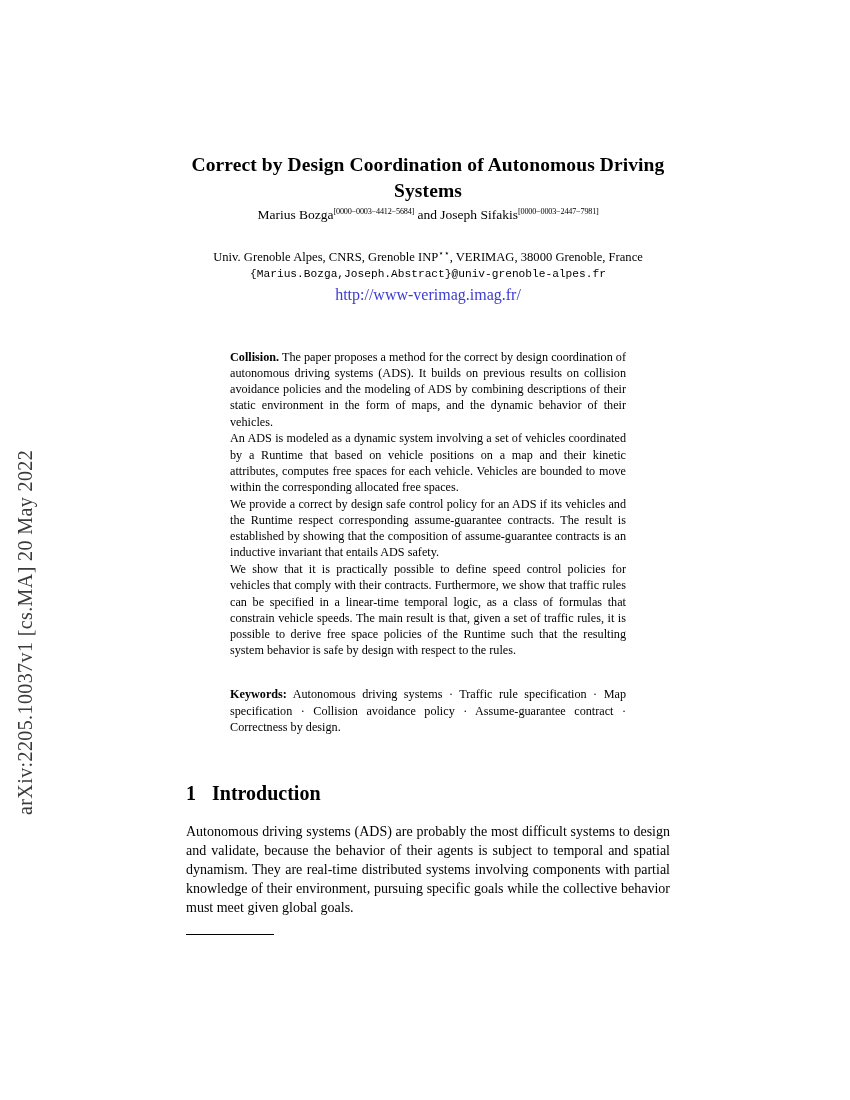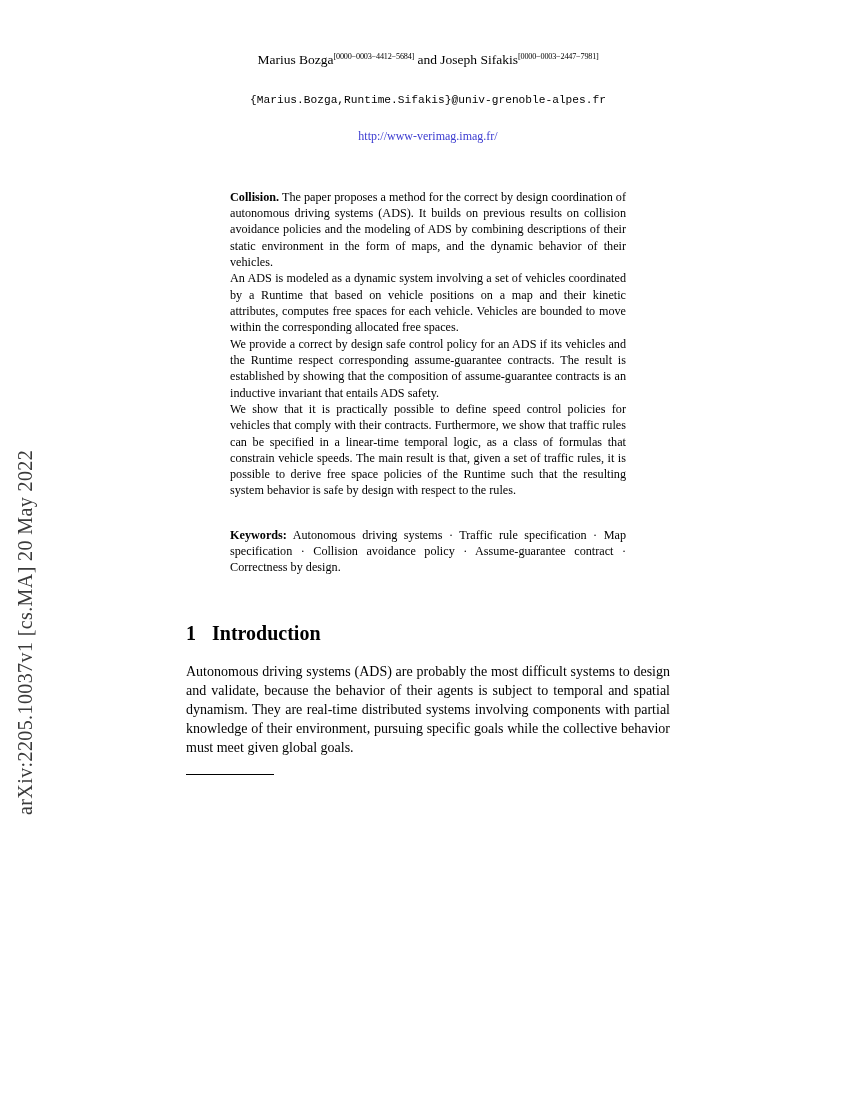--- a/index.html
+++ b/index.html
@@ -43,43 +43,41 @@
     font-size: 19.5px;
     font-weight: bold;
     text-align: center;
     line-height: 1.35;
     margin: 152px 0 0 0;
     letter-spacing: 0.1px;
   }
   .authors {
     text-align: center;
     font-size: 13.5px;
-    margin-top: 50px;
     line-height: 1.5;
   }
   .authors sup {
     font-size: 8.2px;
     font-family: "Liberation Serif", serif;
     vertical-align: super;
     letter-spacing: -0.2px;
   }
   .affil {
     text-align: center;
     font-size: 12.6px;
     margin-top: 22px;
     line-height: 1.45;
   }
   .affil .mono {
     font-family: "Liberation Mono", monospace;
     font-size: 11.2px;
   }
   .affil .url {
     color: #3b3bd0;
-    font-size: 12px;
-    margin-top: 20px;
+    font-size: 16px;
   }
   .affil .dagger {
     font-size: 9px;
     vertical-align: super;
   }
   .abstract {
     margin-top: 43px;
     padding: 0 44px 0 44px;
     font-size: 12.2px;
     line-height: 1.33;
@@ -139,27 +137,31 @@
 </style>
 </head>
 <body>
 
 <div class="page">
 
   <div class="arxiv-stamp">arXiv:2205.10037v1  [cs.MA]  20 May 2022</div>
 
   <div class="content">
 
+    <h1 class="title">Correct by Design Coordination of Autonomous Driving Systems</h1>
 
     <div class="authors">
       <span>Marius Bozga</span><sup>[0000−0003−4412−5684]</sup><span> and </span><span>Joseph Sifakis</span><sup>[0000−0003−2447−7981]</sup>
     </div>
 
     <div class="affil">
-      <div class="mono">{Marius.Bozga,Runtime.Sifakis}@univ-grenoble-alpes.fr</div>
+      <div>
+        <span>Univ. Grenoble Alpes, CNRS, Grenoble INP</span><span class="dagger">⋆⋆</span><span>, VERIMAG, 38000 Grenoble, France</span>
+      </div>
+      <div class="mono">{Marius.Bozga,Joseph.Abstract}@univ-grenoble-alpes.fr</div>
       <div class="url">http://www-verimag.imag.fr/</div>
     </div>
 
     <div class="abstract">
       <p><span class="lbl">Collision.</span> <span>The paper proposes a method for the correct by design coordination of autonomous driving systems (ADS). It builds on previous results on collision avoidance policies and the modeling of ADS by combining descriptions of their static environment in the form of maps, and the dynamic behavior of their vehicles.</span></p>
       <p>An ADS is modeled as a dynamic system involving a set of vehicles coordinated by a Runtime that based on vehicle positions on a map and their kinetic attributes, computes free spaces for each vehicle. Vehicles are bounded to move within the corresponding allocated free spaces.</p>
       <p>We provide a correct by design safe control policy for an ADS if its vehicles and the Runtime respect corresponding assume-guarantee contracts. The result is established by showing that the composition of assume-guarantee contracts is an inductive invariant that entails ADS safety.</p>
       <p>We show that it is practically possible to define speed control policies for vehicles that comply with their contracts. Furthermore, we show that traffic rules can be specified in a linear-time temporal logic, as a class of formulas that constrain vehicle speeds. The main result is that, given a set of traffic rules, it is possible to derive free space policies of the Runtime such that the resulting system behavior is safe by design with respect to the rules.</p>
     </div>
 

